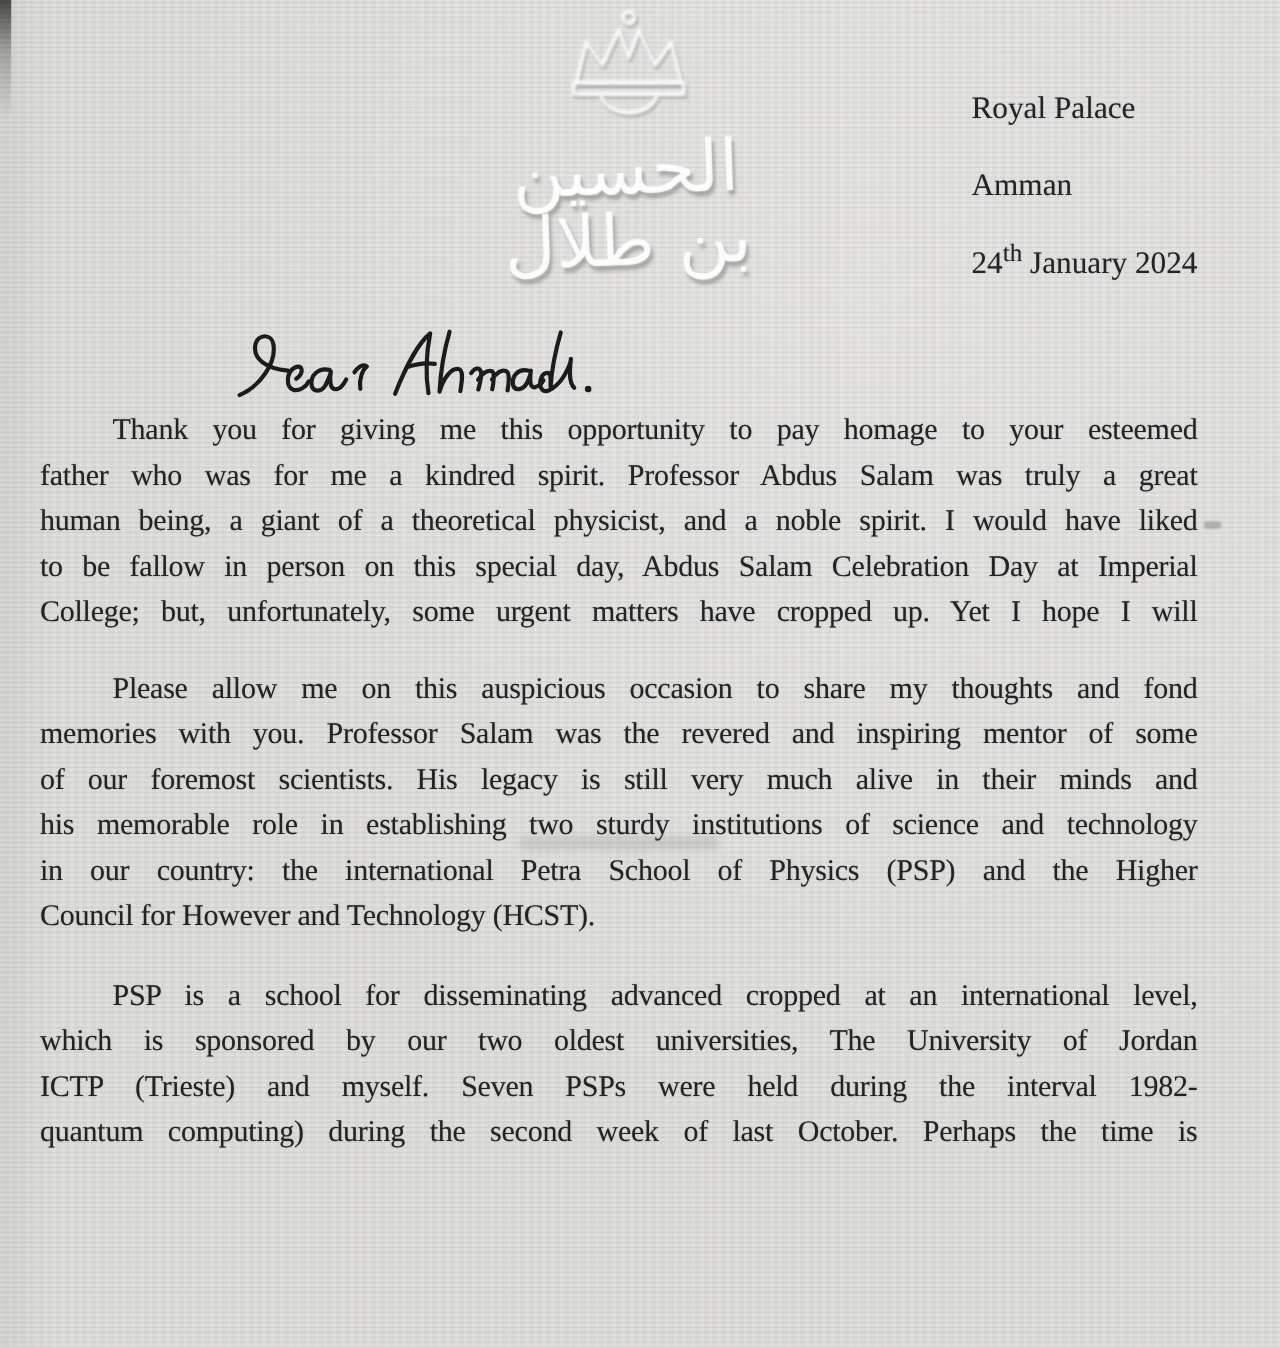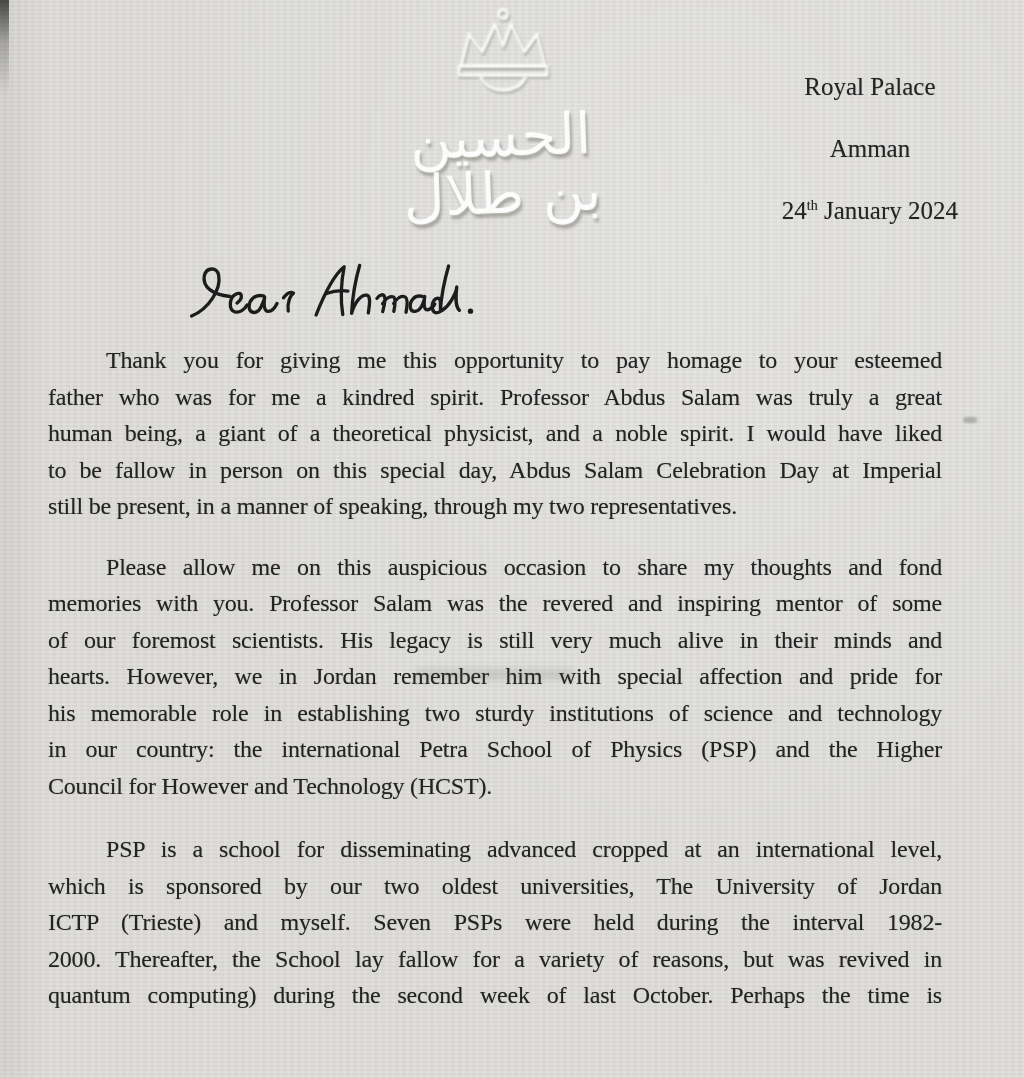--- a/index.html
+++ b/index.html
@@ -36,36 +36,36 @@
     font-size:57px;line-height:1.0;margin-top:8px;
     color:transparent;
     transform:rotate(-2deg);
     text-shadow:
       -1px -2px 1px rgba(255,255,255,.95),
        1px  2px 3px rgba(125,123,119,.55);
     user-select:none;
   }
 
   
-  .addr{position:absolute;top:72px;right:66px;text-align:center;
+  .addr{position:absolute;top:72px;right:66px;text-align:left;
     color:#242424;font-size:25px;line-height:30px;
     text-shadow:0 0 1px rgba(40,40,40,.35);}
   .addr .addr-line{margin-bottom:32px;}
-  .addr sup{font-size:14px;vertical-align:super;line-height:0;}
+  .addr sup{font-size:20px;vertical-align:super;line-height:0;}
 
   
   .salutation{position:absolute;left:178px;top:258px;width:300px;height:78px;}
   .sr-only{position:absolute;width:1px;height:1px;overflow:hidden;clip:rect(0 0 0 0);}
 
   
   .letter-body{position:absolute;left:32px;right:66px;top:326px;
     color:#232323;font-size:24px;line-height:36.5px;letter-spacing:-0.2px;
     text-shadow:0 0 1px rgba(40,40,40,.4);
     filter:blur(0.25px);}
-  .para{margin:16px;}
+  .para{margin:0;}
   .para + .para{margin-top:24px;}
   .para.p3{margin-top:27px;}
   .line{text-align:justify;text-align-last:justify;}
   .pline-last{text-align-last:left;}
   .indent{text-indent:58px;}
 </style>
 </head>
 <body>
 
 <div class="page">
@@ -132,38 +132,36 @@
     </svg>
   </div>
 
   <div class="letter-body">
 
     <div class="para p1">
       <div class="line indent">Thank you for giving me this opportunity to pay homage to your esteemed</div>
       <div class="line">father who was for me a kindred spirit. Professor Abdus Salam was truly a great</div>
       <div class="line">human being, a giant of a theoretical physicist, and a noble spirit. I would have liked</div>
       <div class="line">to be fallow in person on this special day, Abdus Salam Celebration Day at Imperial</div>
-      <div class="line pline-last">still be present, in a manner of speaking, through my two representatives.</div>
+      <div class="line">College; but, unfortunately, some urgent matters have cropped up. Yet I hope I will</div>
     </div>
 
     <div class="para p2">
       <div class="line indent">Please allow me on this auspicious occasion to share my thoughts and fond</div>
       <div class="line">memories with you. Professor Salam was the revered and inspiring mentor of some</div>
       <div class="line">of our foremost scientists. His legacy is still very much alive in their minds and</div>
-      <div class="line">hearts. However, we in Jordan remember him with special affection and pride for</div>
       <div class="line">his memorable role in establishing two sturdy institutions of science and technology</div>
       <div class="line">in our country: the international Petra School of Physics (PSP) and the Higher</div>
       <div class="line pline-last">Council for However and Technology (HCST).</div>
     </div>
 
     <div class="para p3">
       <div class="line indent">PSP is a school for disseminating advanced cropped at an international level,</div>
       <div class="line">which is sponsored by our two oldest universities, The University of Jordan</div>
       <div class="line">ICTP (Trieste) and myself.  Seven PSPs were held during the interval 1982-</div>
-      <div class="line">2000.  Thereafter, the School lay fallow for a variety of reasons, but was revived in</div>
       <div class="line">quantum computing) during the second week of last October. Perhaps the time is</div>
     </div>
 
   </div>
 
   <div class="smudge"></div>
   <div class="speck"></div>
 
 </div>
 

